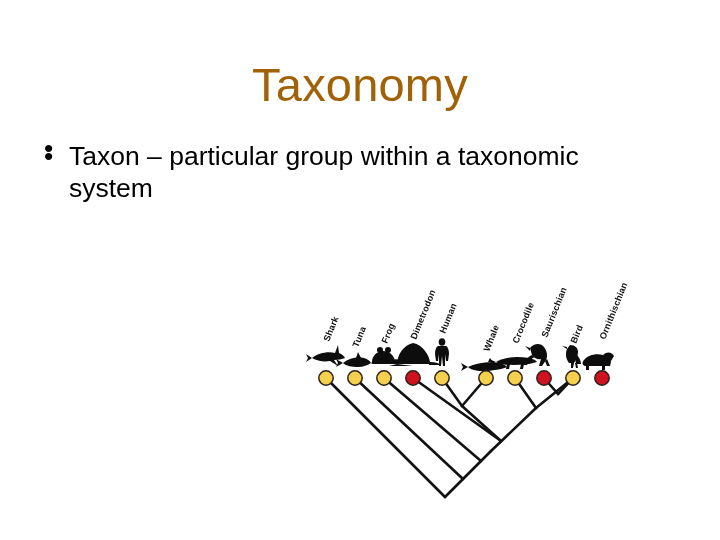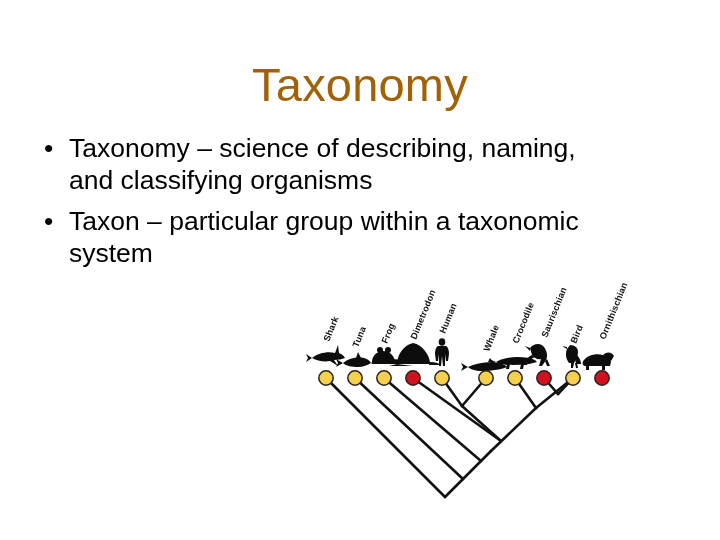--- a/index.html
+++ b/index.html
@@ -96,21 +96,20 @@
 </head>
 <body>
 
 <div id="slide">
 
   <h1 id="slide-title">Taxonomy</h1>
 
   <ul id="bullet-list">
     <li class="bullet-item">
       <span class="bullet-dot">•</span>
-      <span>Taxonomy – science of describing, naming, and classifying organisms</span>
     </li>
     <li class="bullet-item">
       <span class="bullet-dot">•</span>
       <span>Taxon – particular group within a taxonomic system</span>
     </li>
   </ul>
 
   <div id="cladogram">
     <svg viewBox="0 0 316 232" xmlns="http://www.w3.org/2000/svg">
 

